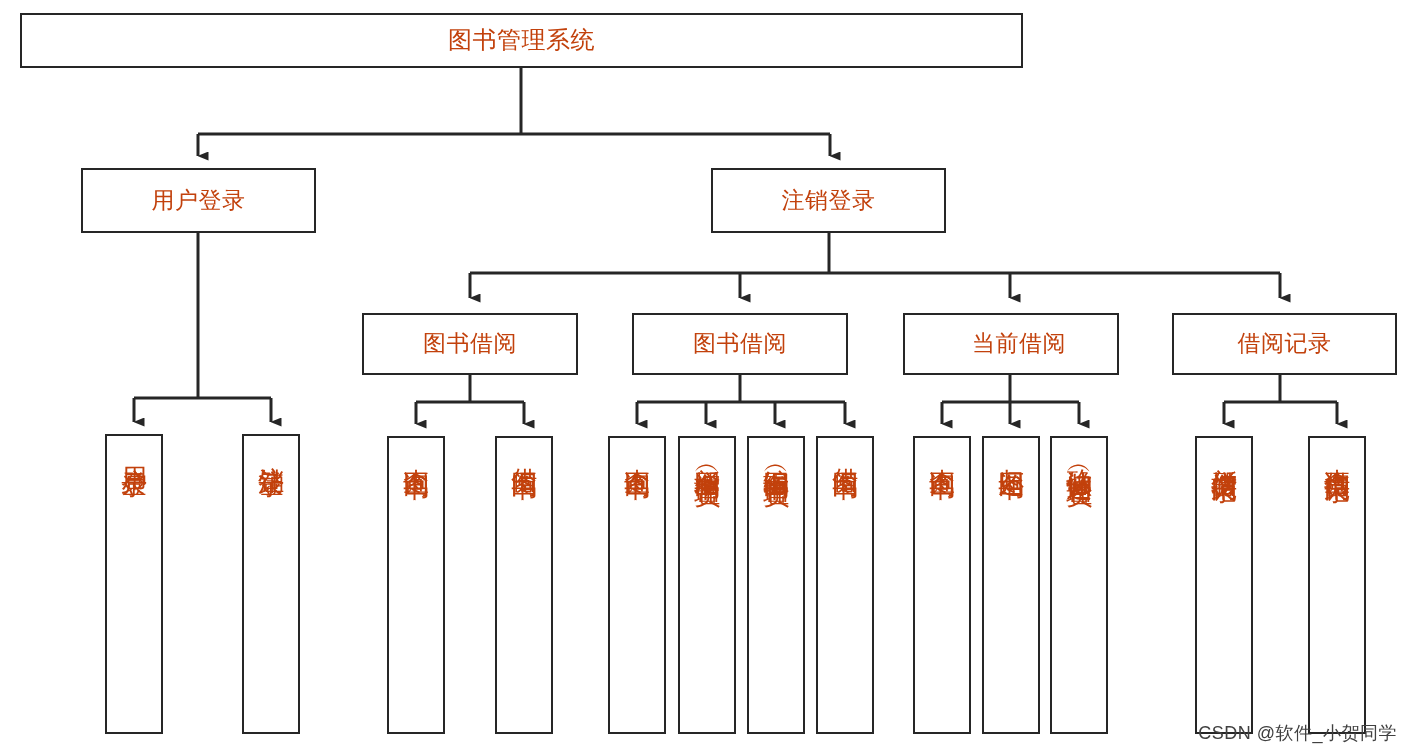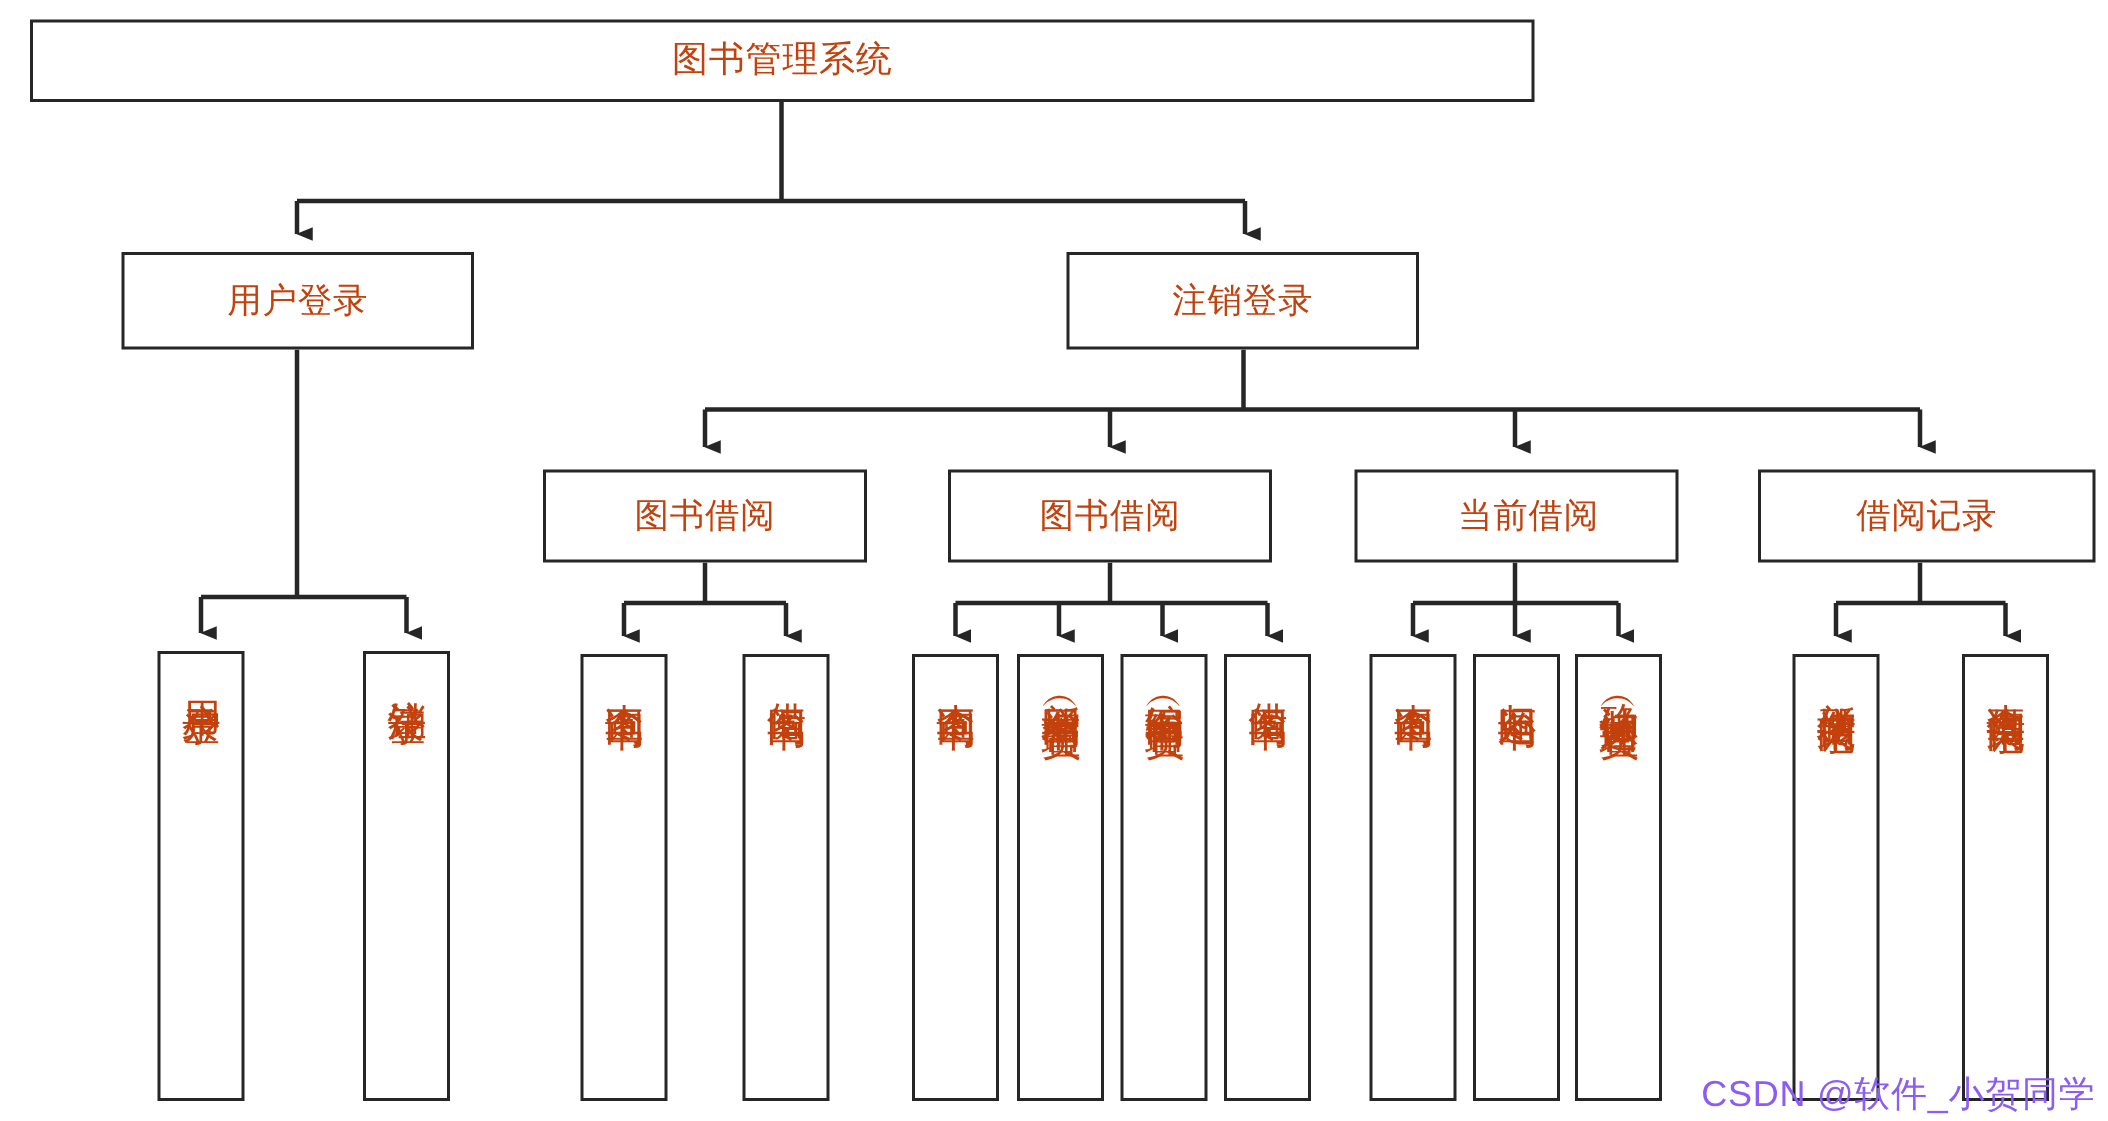--- a/index.html
+++ b/index.html
@@ -62,22 +62,22 @@
     font-size: 26px;
     line-height: 1.06;
     letter-spacing: 2px;
     white-space: normal;
     max-height: 100%;
   }
   .watermark {
     position: absolute;
     right: 8px;
     bottom: 2px;
-    font-size: 24px;
-    color: #8b5cf6;
+    font-size: 18px;
+    color: #404040;
     letter-spacing: 0.5px;
     z-index: 5;
     white-space: nowrap;
   }
 </style>
 </head>
 <body>
 
 <div id="canvas">
 

